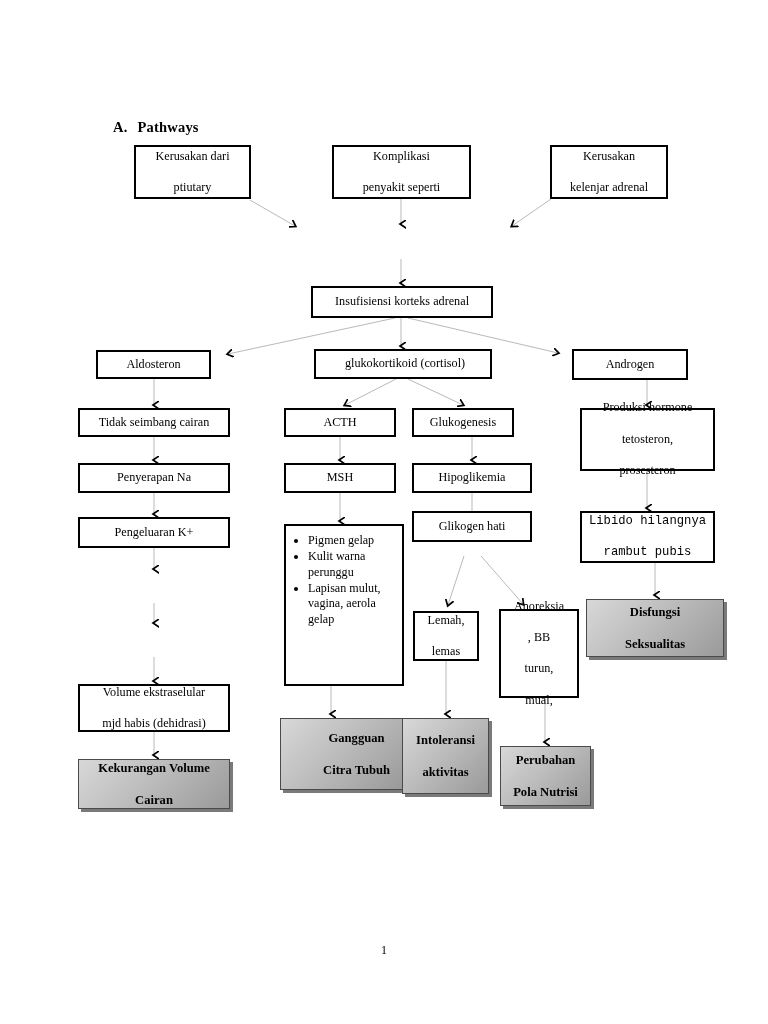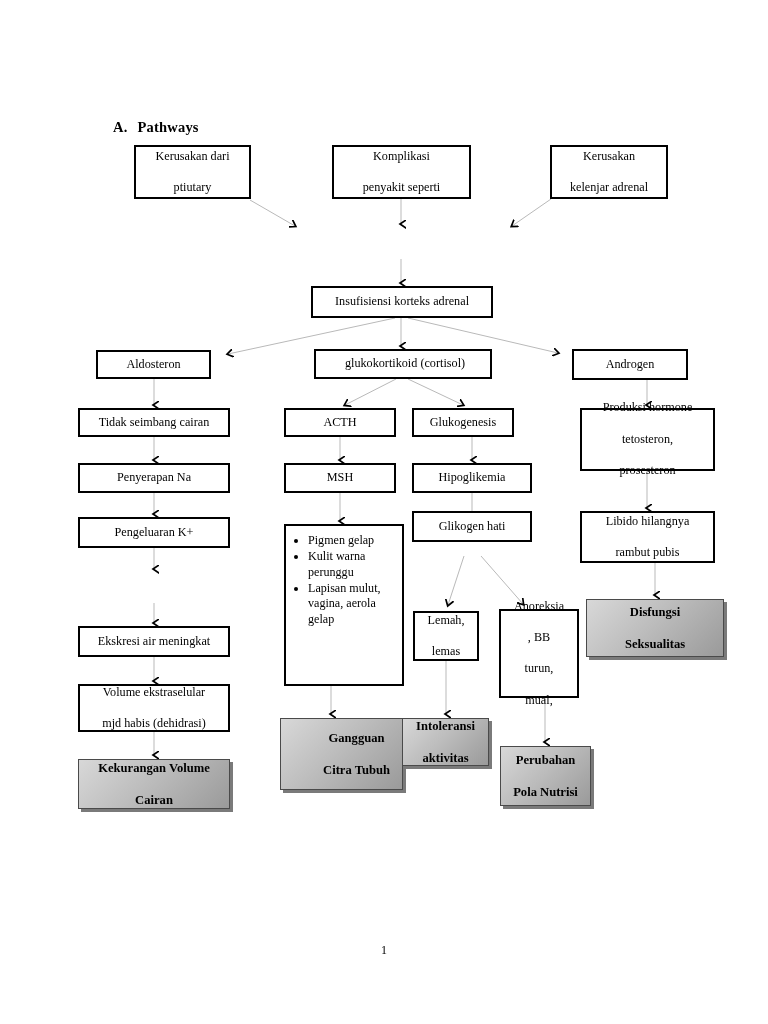--- a/index.html
+++ b/index.html
@@ -184,23 +184,20 @@
 
   <div class="node" style="left:79px; top:464px; width:150px; height:28px;">
     <span>Penyerapan Na</span>
   </div>
 
   <div class="node" style="left:79px; top:518px; width:150px; height:29px;">
     <span>Pengeluaran K+</span>
   </div>
 
 
-  <div class="node" style="left:79px; top:627px; width:150px; height:29px;">
-    <span>Ekskresi air meningkat</span>
-  </div>
 
   <div class="node" style="left:79px; top:685px; width:150px; height:46px;">
     <span><span>Volume ekstraselular</span><br><span>mjd habis (dehidrasi)</span></span>
   </div>
 
   <div class="node outcome" style="left:78px; top:759px; width:152px; height:50px;">
     <span><span>Kekurangan Volume</span><br><span>Cairan</span></span>
   </div>
 
   <div class="node" style="left:285px; top:409px; width:110px; height:27px;">
@@ -236,33 +233,33 @@
   </div>
 
   <div class="node" style="left:414px; top:612px; width:64px; height:48px;">
     <span><span>Lemah,</span><br><span>lemas</span></span>
   </div>
 
   <div class="node" style="left:500px; top:610px; width:78px; height:87px;">
     <span><span>Anoreksia</span><br><span>, BB</span><br><span>turun,</span><br><span>mual,</span></span>
   </div>
 
-  <div class="node outcome" style="left:402px; top:718px; width:87px; height:48px;">
+  <div class="node outcome" style="left:402px; top:718px; width:87px; height:76px;">
     <span><span>Intoleransi</span><br><span>aktivitas</span></span>
   </div>
 
   <div class="node outcome" style="left:500px; top:746px; width:91px; height:60px;">
     <span><span>Perubahan</span><br><span>Pola Nutrisi</span></span>
   </div>
 
   <div class="node" style="left:581px; top:409px; width:133px; height:61px;">
     <span><span>Produksi hormone</span><br><span>tetosteron,</span><br><span>prosesteron</span></span>
   </div>
 
-  <div class="node" style="left:581px; top:512px; width:133px; height:50px;">
+  <div class="node" style="left:581px; top:512px; width:133px; height:50px;font-family:Liberation Mono, monospace;">
     <span><span>Libido hilangnya</span><br><span>rambut pubis</span></span>
   </div>
 
   <div class="node outcome" style="left:586px; top:599px; width:138px; height:58px;">
     <span><span>Disfungsi</span><br><span>Seksualitas</span></span>
   </div>
 
   <div class="pagenum" style="top:943px;">1</div>
 
 </div>

